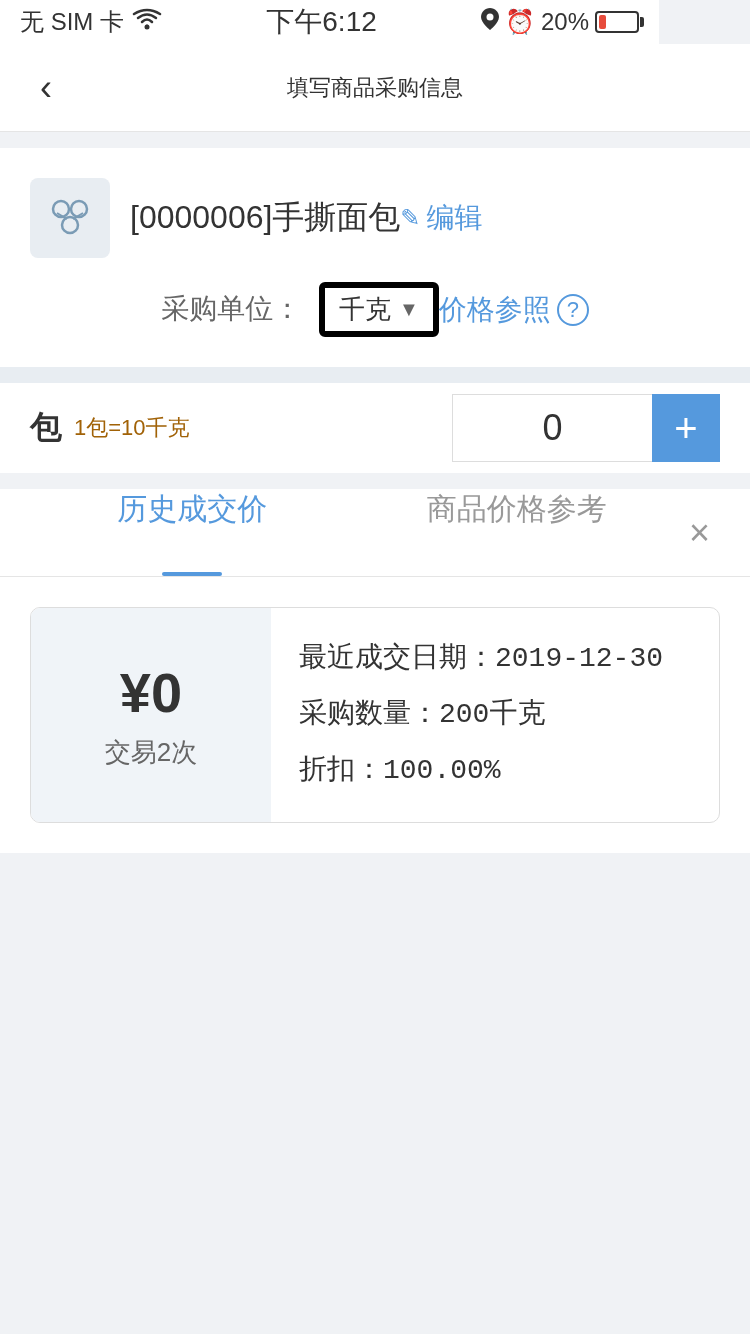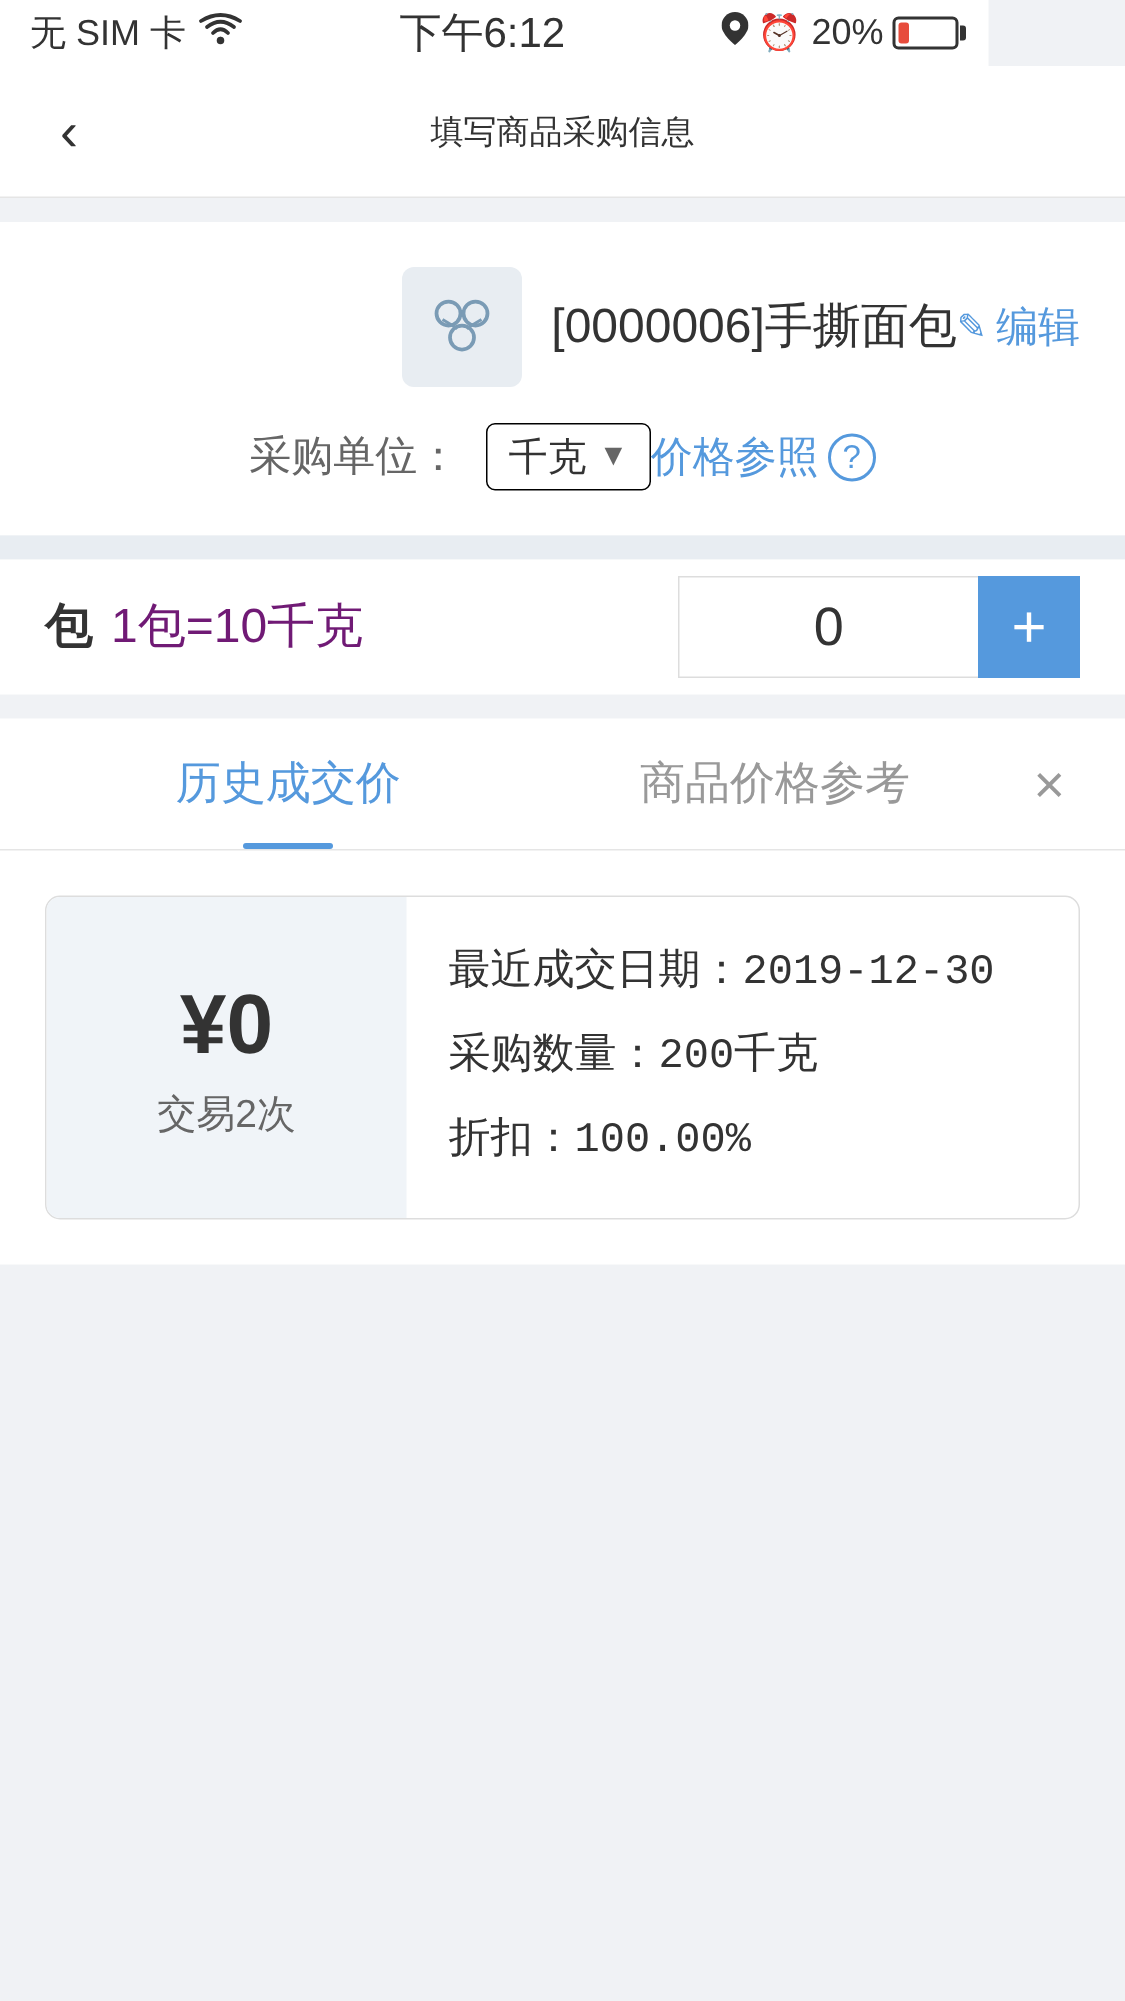--- a/index.html
+++ b/index.html
@@ -96,21 +96,21 @@
 
     
     .product-section {
       background: #fff;
       margin-top: 16px;
       padding: 30px;
     }
     .product-header {
       display: flex;
       align-items: center;
-      justify-content: flex-end;
+      justify-content: flex-start;
       margin-bottom: 24px;
     }
     .product-left {
       display: flex;
       align-items: center;
       gap: 20px;
     }
     .product-logo {
       width: 80px;
       height: 80px;
@@ -145,21 +145,21 @@
       justify-content: center;
     }
     .unit-label {
       font-size: 28px;
       color: #666;
     }
     .unit-select {
       display: inline-flex;
       align-items: center;
       gap: 8px;
-      border: 1px solid #000000;
+      border: 6px solid #000000;
       border-radius: 6px;
       padding: 4px 14px;
       font-size: 26px;
       color: #333;
       margin-left: 10px;
       background: #fff;
     }
     .unit-arrow {
       font-size: 20px;
       color: #666;
@@ -203,22 +203,22 @@
       display: flex;
       align-items: center;
       gap: 12px;
     }
     .unit-badge {
       font-size: 32px;
       font-weight: 600;
       color: #333;
     }
     .unit-desc {
-      font-size: 32px;
-      color: #701a75;
+      font-size: 22px;
+      color: #a16207;
     }
     .quantity-control {
       display: flex;
       align-items: center;
     }
     .quantity-input {
       width: 200px;
       height: 68px;
       border: 1px solid #ddd;
       border-right: none;
@@ -252,21 +252,21 @@
       height: 88px;
       padding: 0 30px;
       border-bottom: 1px solid #e5e5e5;
       position: relative;
     }
     .tab-item {
       flex: 1;
       display: flex;
       flex-direction: column;
       align-items: center;
-      justify-content: center;
+      justify-content: flex-start;
       height: 100%;
       font-size: 30px;
       color: #999;
       cursor: pointer;
       position: relative;
     }
     .tab-item.active {
       color: #5599dd;
     }
     .tab-item.active::after {

